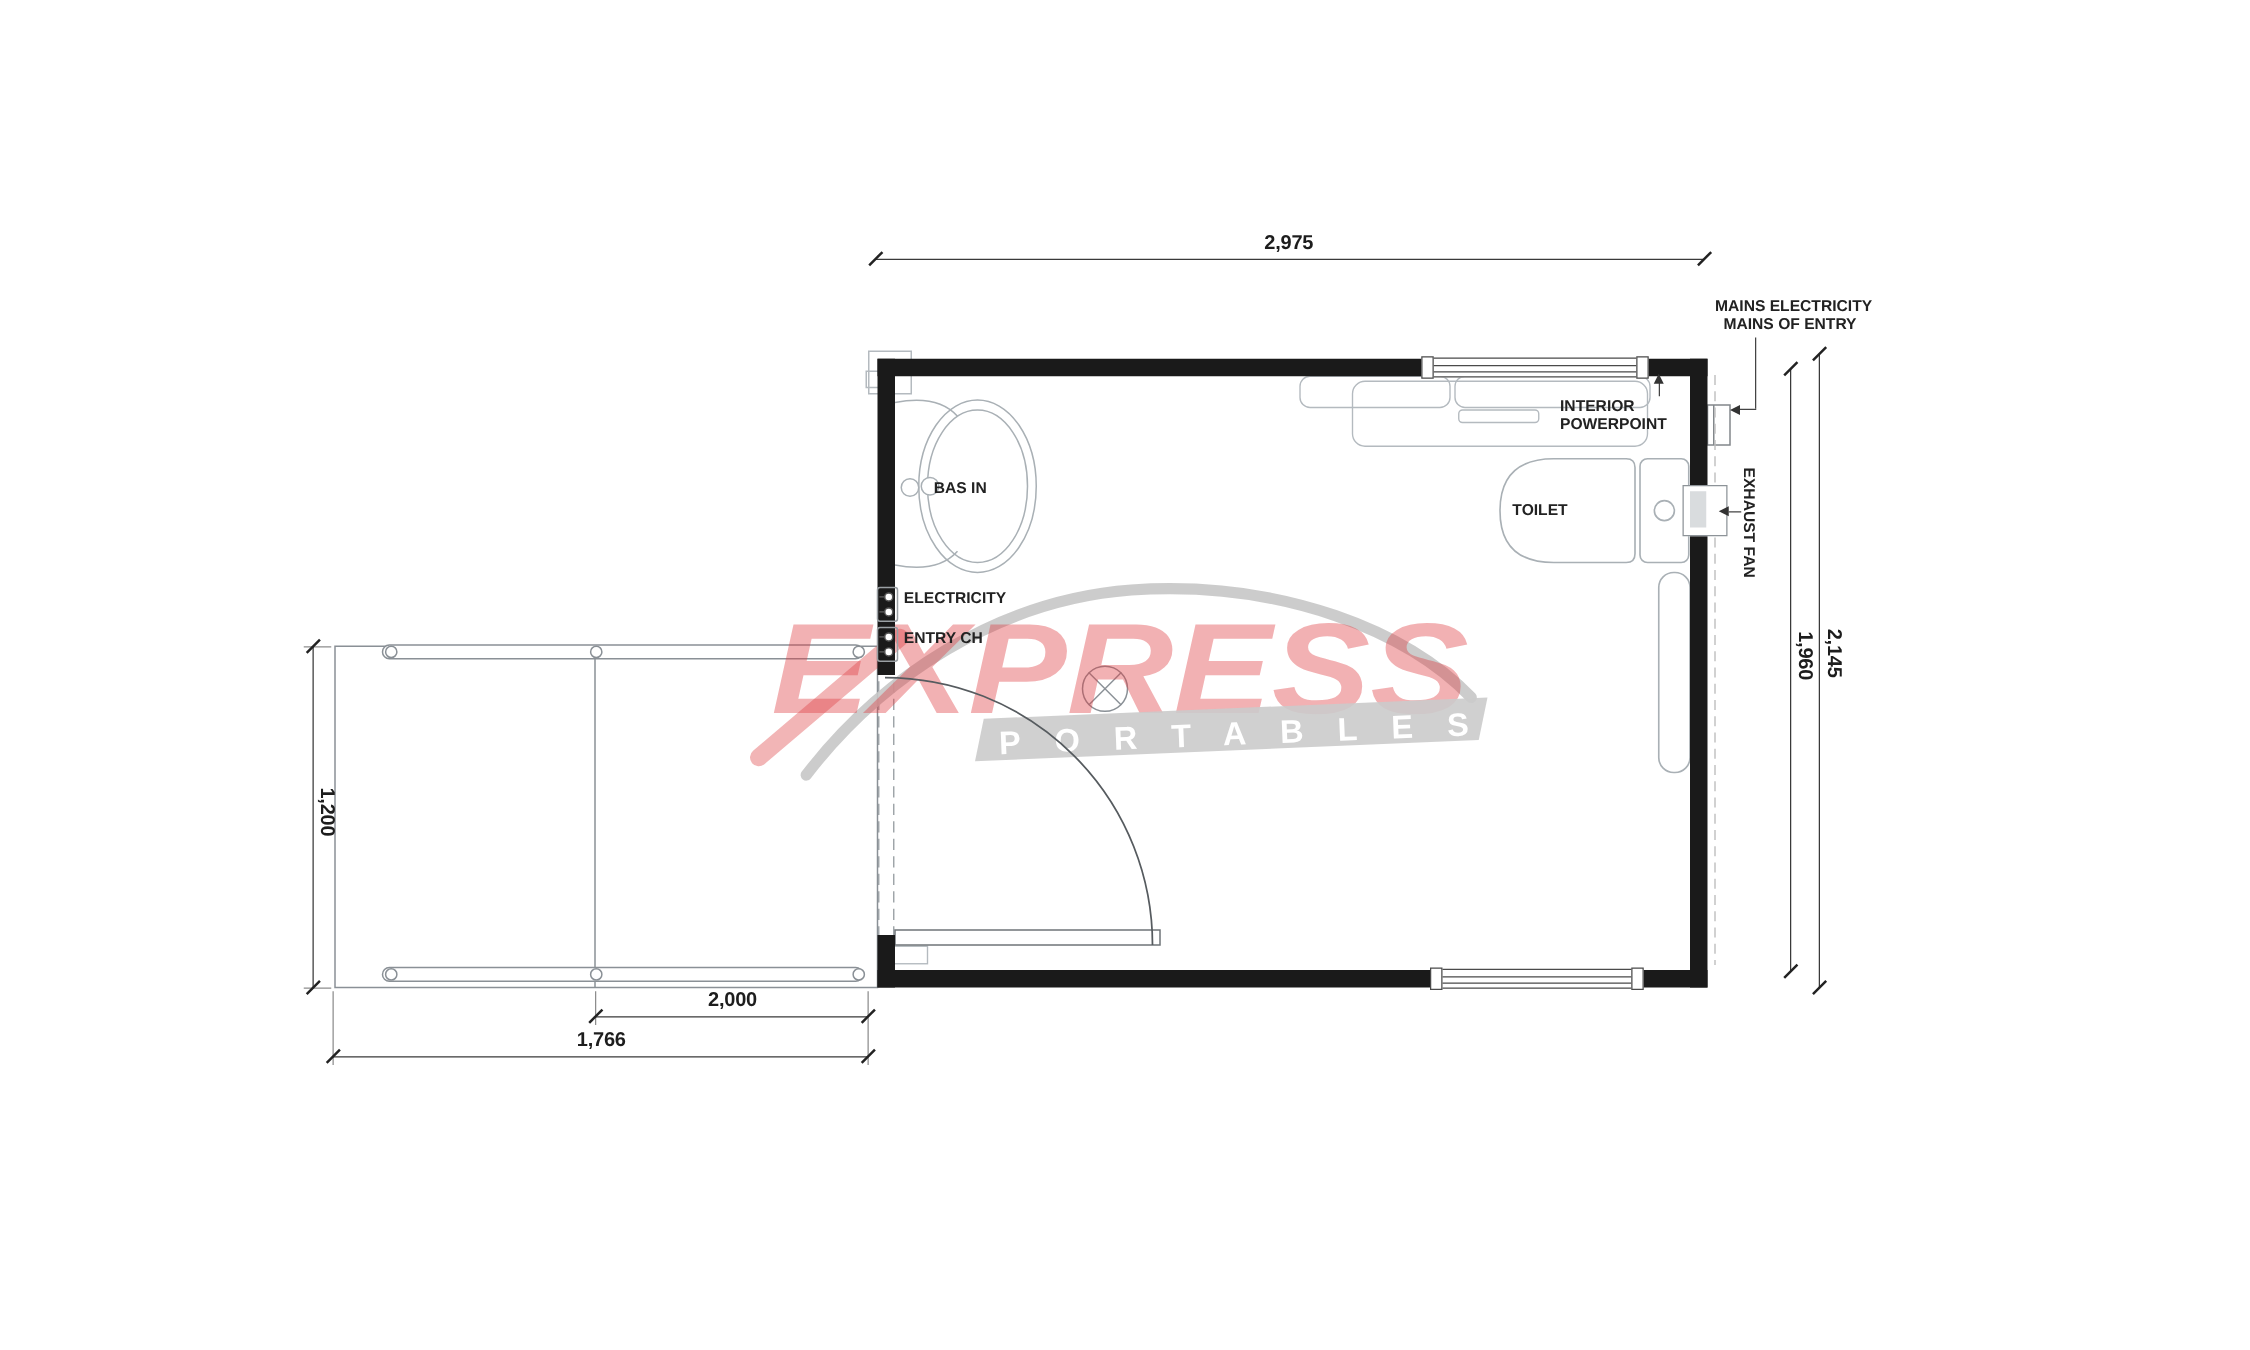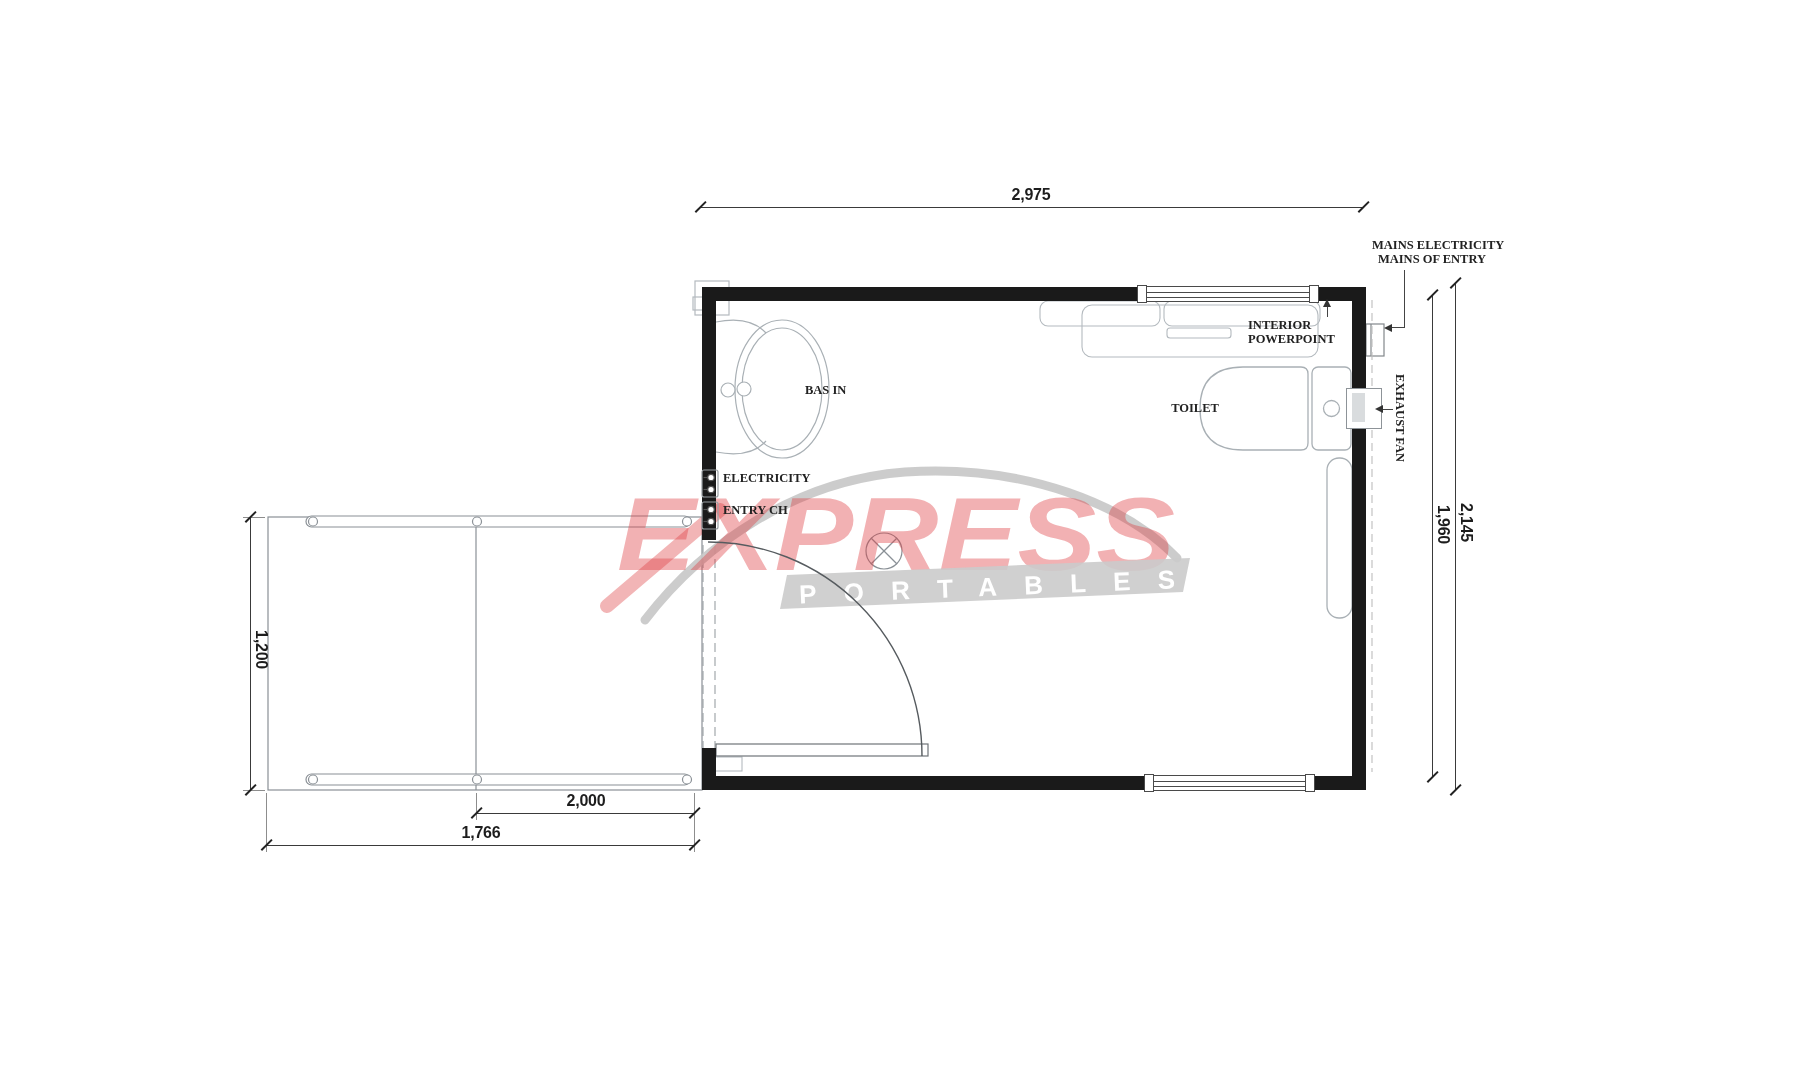--- a/index.html
+++ b/index.html
@@ -13,21 +13,21 @@
          border-top:1px solid #4a4a4a;border-bottom:1px solid #4a4a4a;}
   .jamb{position:absolute;width:8px;top:-2px;bottom:-2px;background:#fff;border:1px solid #4a4a4a;}
   .jamb.l{left:-2px;} .jamb.r{right:-2px;}
   .dimline{position:absolute;background:#3a3a3a;z-index:45;}
   .ext{position:absolute;background:#8d8d8d;z-index:44;}
   .tick{position:absolute;width:15px;height:1.6px;background:#222;transform:rotate(-45deg);z-index:46;}
   .dimnum{position:absolute;font-size:16px;font-weight:600;letter-spacing:-0.2px;color:#1d1d1d;
           z-index:50;white-space:nowrap;}
   .center80{width:80px;text-align:center;}
   .vtext{writing-mode:vertical-rl;}
-  .lbl{position:absolute;font-size:12.5px;font-weight:600;color:#222;white-space:nowrap;z-index:50;font-family:Liberation Serif, serif;}
+  .lbl{position:absolute;font-size:12.5px;font-weight:600;color:#222;white-space:nowrap;z-index:50;}
   .leader{position:absolute;background:#444;z-index:49;}
   .arr{position:absolute;width:0;height:0;z-index:50;}
   .arr.left{border-top:4px solid transparent;border-bottom:4px solid transparent;border-right:8px solid #333;}
   .arr.up{border-left:4px solid transparent;border-right:4px solid transparent;border-bottom:8px solid #333;}
   .fanbox{position:absolute;z-index:35;background:#fff;border:1px solid #8d9398;}
   .fanbox .inner{position:absolute;left:5px;top:4px;width:13px;height:29px;background:#d9dcde;}
 </style>
 </head>
 <body>
 
@@ -143,22 +143,22 @@
     </g>
     <g stroke="#555" stroke-width="1.2" fill="#ffffff">
       <rect x="702" y="502" width="16" height="27" rx="2" fill="none" stroke="#9aa0a4"></rect>
       <circle cx="711" cy="509.5" r="3.2"></circle>
         <line x1="703.5" y1="509.5" x2="707.5" y2="509.5"></line>
       <circle cx="711" cy="521.5" r="3.2"></circle>
         <line x1="703.5" y1="521.5" x2="707.5" y2="521.5"></line>
     </g>
   </svg>
 
-  <div class="lbl" style="left:805px;top:383px">BAS IN</div>
-  <div class="lbl center80" style="left:1155px;top:401px;">TOILET</div>
+  <div class="lbl" style="left:747px;top:383px">BAS IN</div>
+  <div class="lbl center80" style="left:1192px;top:401px;">TOILET</div>
   <div class="lbl" style="left:723px;top:471px">ELECTRICITY</div>
   <div class="lbl" style="left:723px;top:503px">ENTRY CH</div>
 
   <div class="lbl" style="left:1372px;top:238px;width:120px;text-align:center;line-height:14px">
     <div>MAINS ELECTRICITY</div>
     <div>MAINS OF ENTRY</div>
   </div>
   <div class="leader" style="left:1404px;top:270px;width:1px;height:57px"></div>
   <div class="leader" style="left:1392px;top:327px;width:13px;height:1px"></div>
   <div class="arr left" style="left:1384px;top:323.5px"></div>

